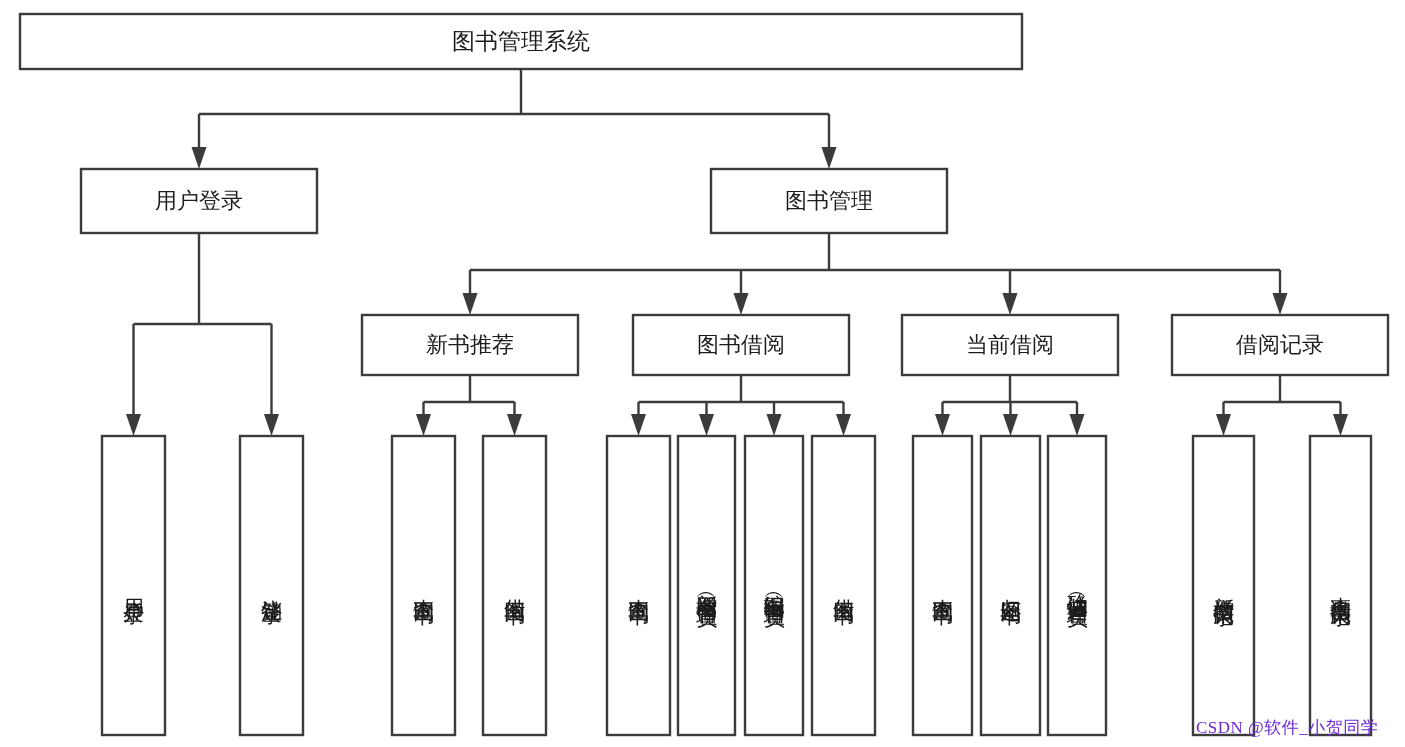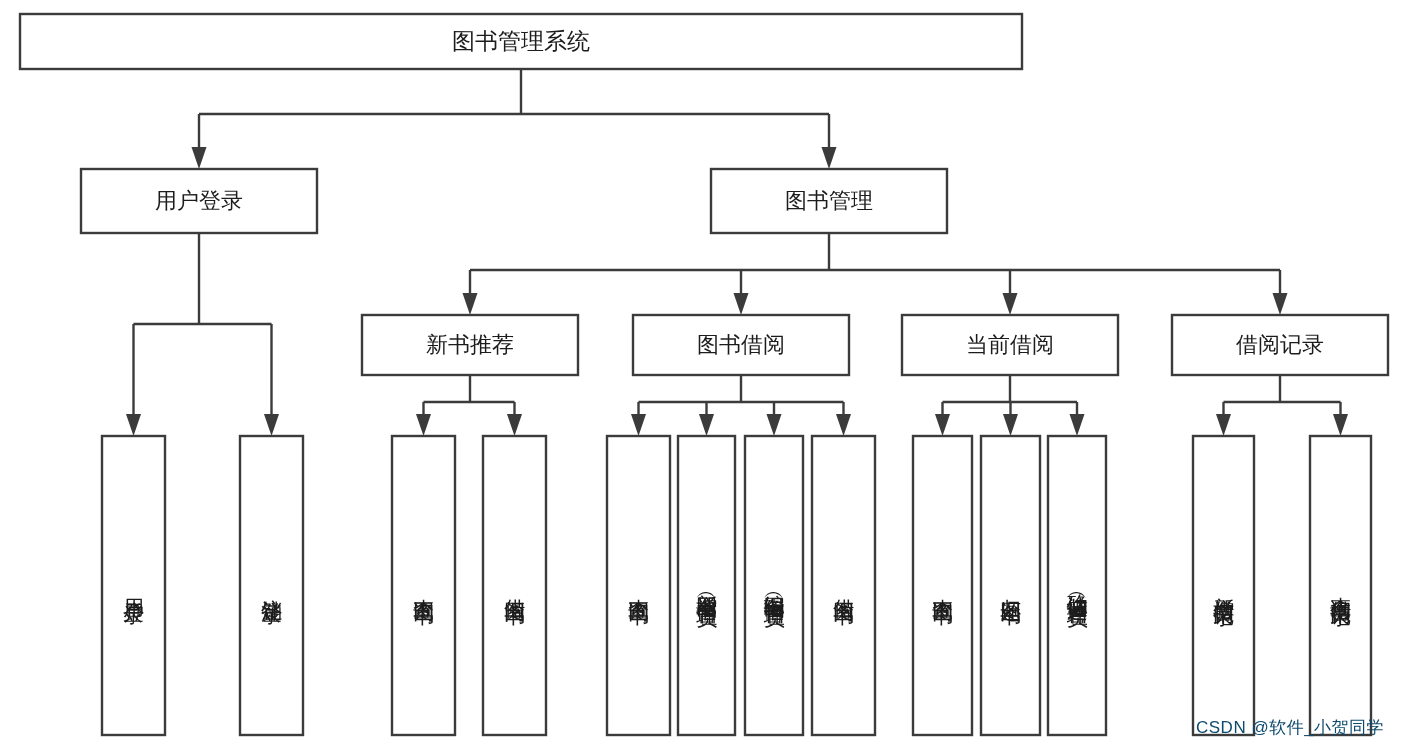--- a/index.html
+++ b/index.html
@@ -64,23 +64,23 @@
     font-family: "Liberation Sans", "DejaVu Sans", sans-serif;
     font-size: 21px;
     line-height: 1.06;
     letter-spacing: 2px;
     color: #1c1c1c;
     white-space: nowrap;
     text-align: center;
   }
   .watermark {
     position: absolute;
-    font-family: Liberation Sans, sans-serif;
+    font-family: Liberation Serif, serif;
     font-size: 17px;
-    color: #0c4a6e;
+    color: #6d28d9;
     white-space: nowrap;
     letter-spacing: 0.5px;
     pointer-events: none;
   }
 </style>
 </head>
 <body>
 
 <div id="diagram-root">
 

